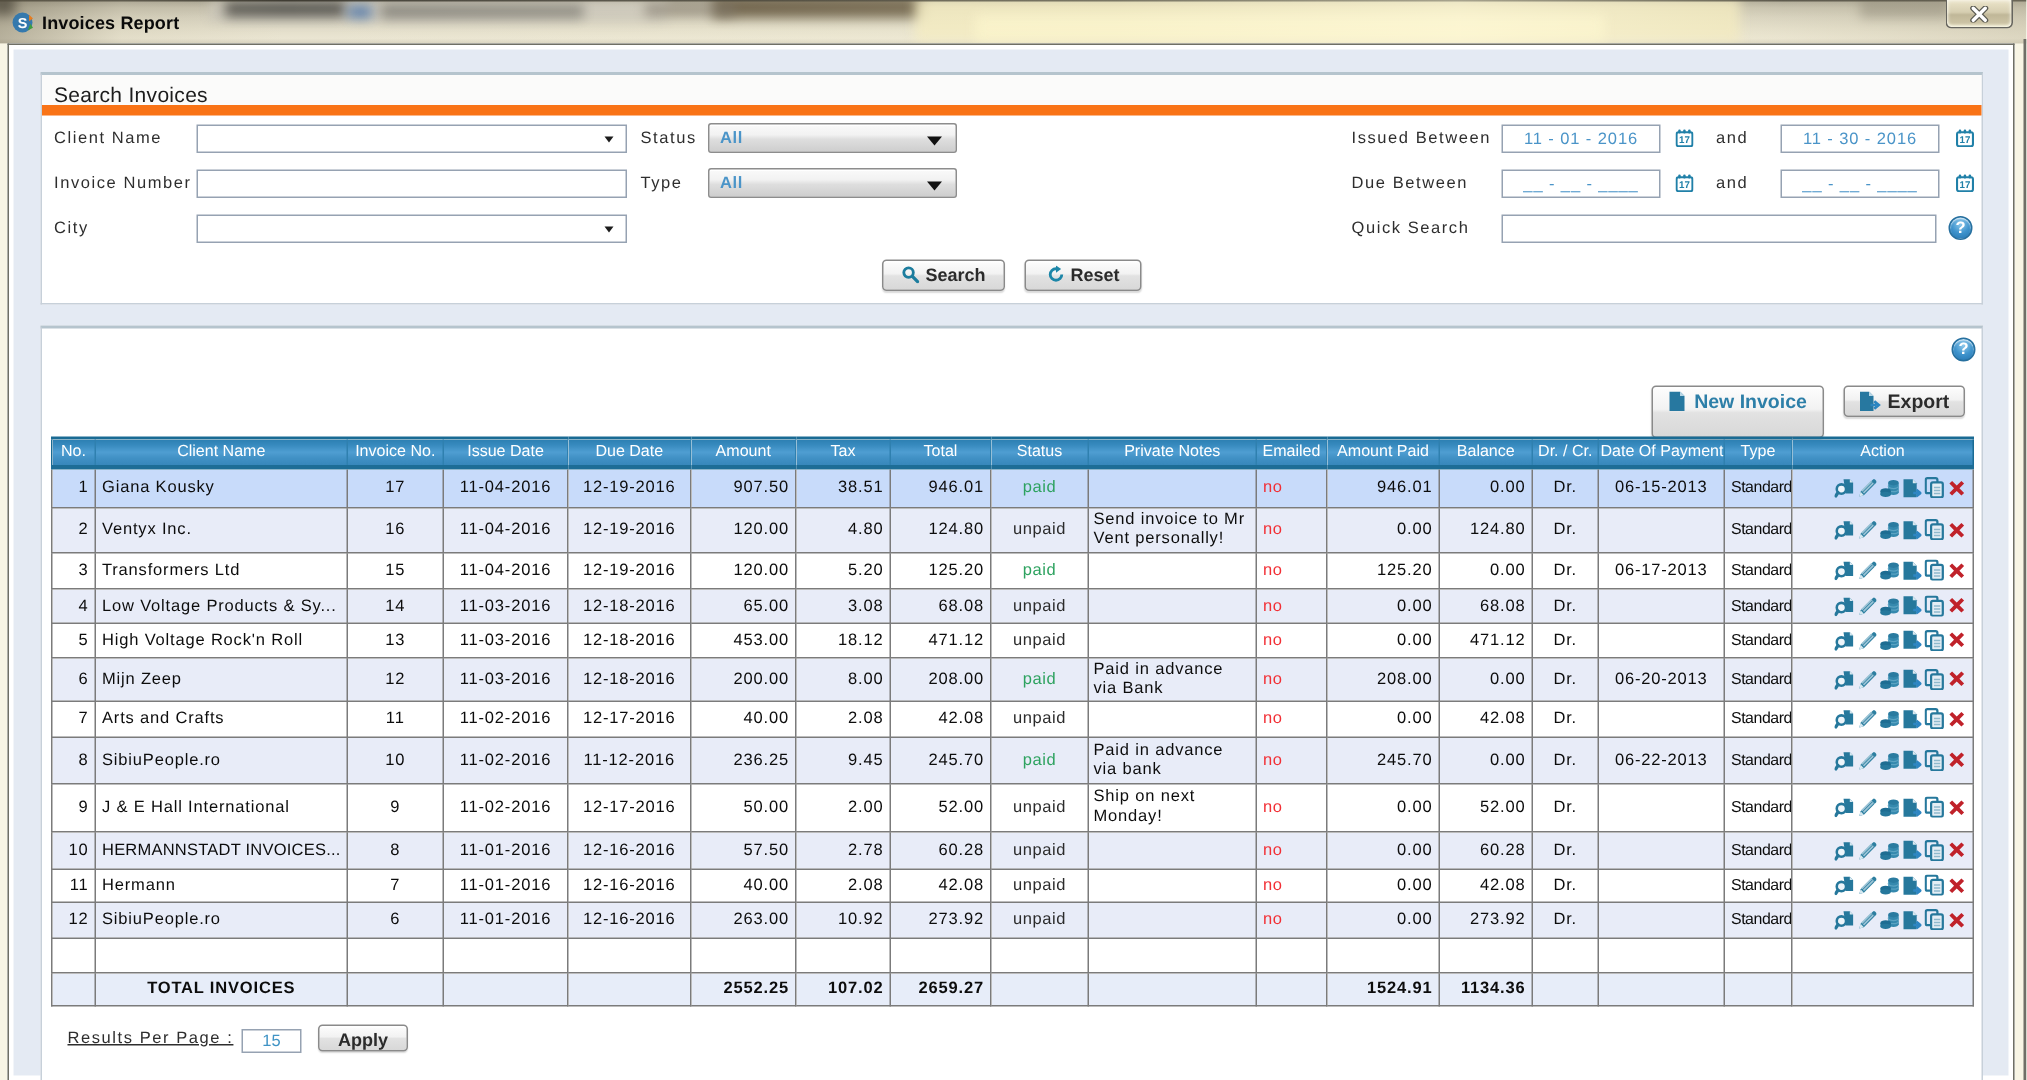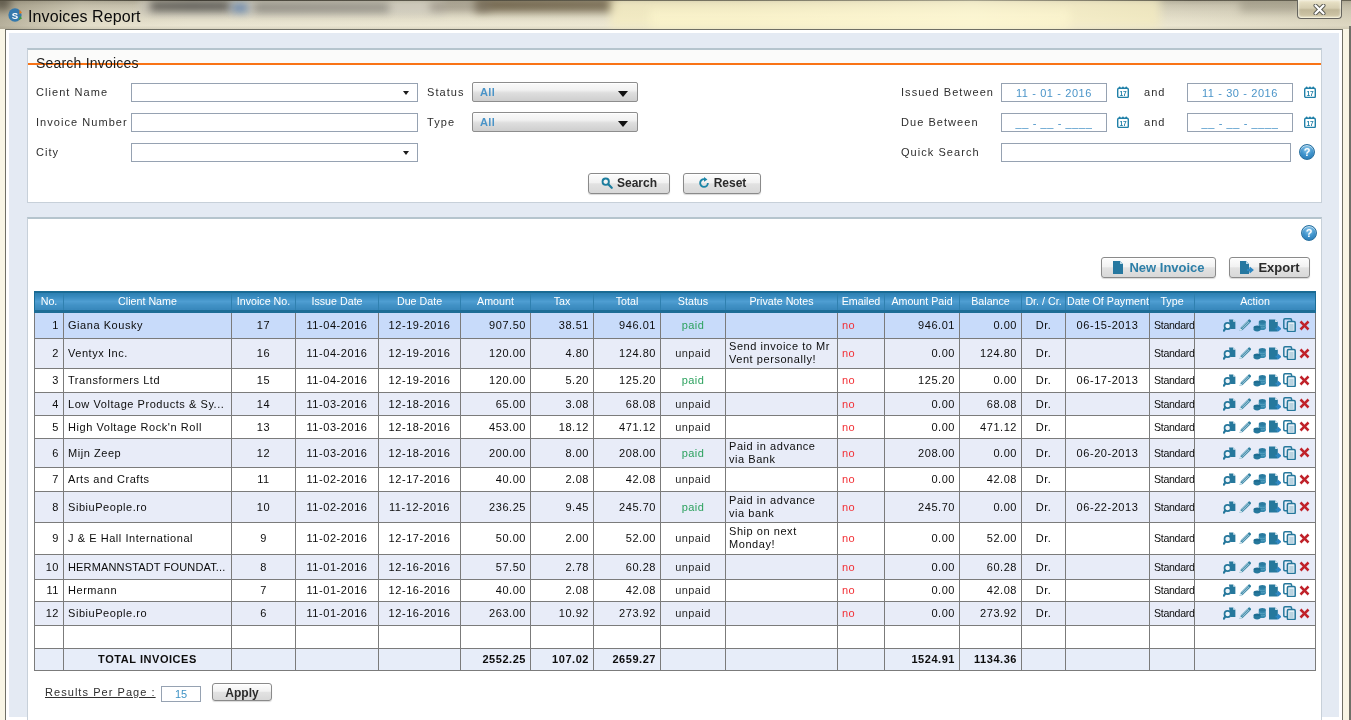--- a/index.html
+++ b/index.html
@@ -6,35 +6,35 @@
 html,body { width:1351px; height:720px; overflow:hidden; }
 body { font-family:"Liberation Sans", sans-serif; position:relative; background:#f8f5e5; }
 
 
 .titlebar { position:absolute; left:0; top:0; width:1351px; height:29px; overflow:hidden;
   background:linear-gradient(180deg,#a5a08f 0%, #c3beab 18%, #d5d0bd 40%, #e2ddc9 65%, #eae5d2 88%, #d8d3c0 100%); }
 .tb-blob { position:absolute; filter:blur(4px); }
 .titlebar .shine { position:absolute; left:0; top:0; width:1351px; height:29px;
   background:linear-gradient(90deg, rgba(120,112,90,.45) 0%, rgba(200,192,165,.2) 6%, rgba(235,228,200,0) 14%, rgba(250,245,215,.25) 55%, rgba(255,250,220,.5) 72%, rgba(235,228,198,.15) 88%, rgba(190,182,155,.3) 100%); }
 .appicon { position:absolute; left:8px; top:8px; width:14px; height:14px; }
-.apptitle { position:absolute; left:28px; top:8px; font-size:16px; color:#0a0a0a; letter-spacing:.1px; }
+.apptitle { position:absolute; left:28px; top:8px; font-size:12px; color:#0a0a0a; letter-spacing:.1px;font-weight:bold; }
 .closebtn { position:absolute; left:1297px; top:0; width:45px; height:19px;
   background:linear-gradient(180deg,#ece5ca 0%, #d6ceb1 45%, #c0b798 55%, #d2c9aa 100%);
   border:1px solid #66655f; border-top:none; border-radius:0 0 4px 4px; text-align:center;
   box-shadow:inset 0 0 3px rgba(255,255,255,.9), inset 0 -1px 2px rgba(255,252,220,.8); }
 
 
 .wincontent { position:absolute; left:5px; top:29px; width:1338px; height:691px;
   background:#e4eaf3; border:1px solid #6f6f65; border-bottom:none;
   box-shadow:inset 0 0 0 3px #ffffff; }
 .outeredge { position:absolute; left:1349px; top:26px; width:2px; height:694px; background:#6f6f67; }
 
 .panel { position:absolute; background:#fff; border:1px solid #c7d0d9; border-top:2px solid #b5c4cd; }
-.panel-h { position:absolute; left:0; top:0; right:0; height:15px; background:#fbfbfa;
-  border-bottom:2px solid #f97316; font-size:14px; color:#1c1c1c; line-height:27px; padding-left:8px; letter-spacing:.2px; }
+.panel-h { position:absolute; left:0; top:0; right:0; height:27px; background:#fbfbfa;
+  border-bottom:7px solid #f97316; font-size:14px; color:#1c1c1c; line-height:27px; padding-left:8px; letter-spacing:.2px; }
 
 .lbl { position:absolute; font-size:11px; color:#2e2e2e; letter-spacing:1.05px; white-space:nowrap; }
 
 .tinput { position:absolute; height:19px; background:#fff; border:1px solid #96a2b2; }
 .dd-plain { position:absolute; height:19px; background:#fff; border:1px solid #96a2b2; }
 .dd-plain:after { content:""; position:absolute; right:8px; top:7px; width:0; height:0;
   border-left:3.5px solid transparent; border-right:3.5px solid transparent; border-top:4.5px solid #1c1c1c; }
 .dd-combo { position:absolute; height:20px; border:1px solid #8d8d8d; border-radius:2px;
   background:linear-gradient(180deg,#fafafa 0%, #f2f2f2 38%, #dedede 55%, #cecece 100%);
   box-shadow:inset 0 1px 0 #fff; font-size:11px; font-weight:bold; color:#4a94c8; letter-spacing:.4px;
@@ -186,21 +186,21 @@
     <div class="btn" style="left:655px; top:123px; width:78px; height:21px; line-height:19px;">
       <svg width="12" height="12" viewBox="0 0 14 14" style="vertical-align:-2px; margin-right:4px;">
           <path d="M11.5 7 A4.5 4.5 0 1 1 7 2.5" fill="none" stroke="#1c86a8" stroke-width="2.2"></path>
           <path d="M7 0 L11 2.8 L7 5.6 Z" fill="#1c86a8"></path>
         </svg>Reset</div>
   </div>
 
   <div class="panel" style="left:21px; top:187px; width:1295px; height:510px;">
     <div class="hicon" style="left:1273px; top:6px;">?</div>
 
-    <div class="btn" style="left:1073px; top:38px; width:115px; height:21px; line-height:19px; color:#2d7fa8; font-size:13px;">
+    <div class="btn" style="left:1073px; top:38px; width:115px; height:35px; line-height:19px; color:#2d7fa8; font-size:13px;">
       <svg width="12" height="13" viewBox="0 0 12 13" style="vertical-align:-2px; margin-right:5px;">
           <path d="M1 0 H8 L11 3 V13 H1 Z" fill="#2778a0"></path>
           <path d="M8 0 L11 3 H8 Z" fill="#b9d7e6"></path>
         </svg>New Invoice</div>
     <div class="btn" style="left:1201px; top:38px; width:81px; height:21px; line-height:19px; font-size:13px;">
       <svg width="15" height="13" viewBox="0 0 15 13" style="vertical-align:-2px; margin-right:4px;">
           <path d="M1 0 H7 L10 3 V13 H1 Z" fill="#2778a0"></path>
           <path d="M7 0 L10 3 H7 Z" fill="#b9d7e6"></path>
           <path d="M8 9 H12 M10.5 6.5 L13.5 9 L10.5 11.5" fill="none" stroke="#2b85c0" stroke-width="1.8"></path>
         </svg>Export</div>
@@ -562,21 +562,21 @@
               </svg><svg width="13" height="13" viewBox="0 0 13 13" class="ai">
                 <use href="#i-exp"></use>
               </svg><svg width="13" height="14" viewBox="0 0 13 14" class="ai">
                 <use href="#i-copy"></use>
               </svg><svg width="13" height="13" viewBox="0 0 13 13" class="ai">
                 <use href="#i-del"></use>
               </svg></td>
           </tr>
       <tr class="even" style="height:25px">
             <td class="num">10</td>
-            <td class="name" style="letter-spacing:.15px;">HERMANNSTADT FOUNDAT...</td>
+            <td class="name" style="letter-spacing:.15px;">HERMANNSTADT INVOICES...</td>
             <td class="c">8</td>
             <td class="c">11-01-2016</td>
             <td class="c">12-16-2016</td>
             <td class="r">57.50</td>
             <td class="r">2.78</td>
             <td class="r">60.28</td>
             <td class="unpaid">unpaid</td>
             <td class="note"></td>
             <td class="no">no</td>
             <td class="r">0.00</td>

